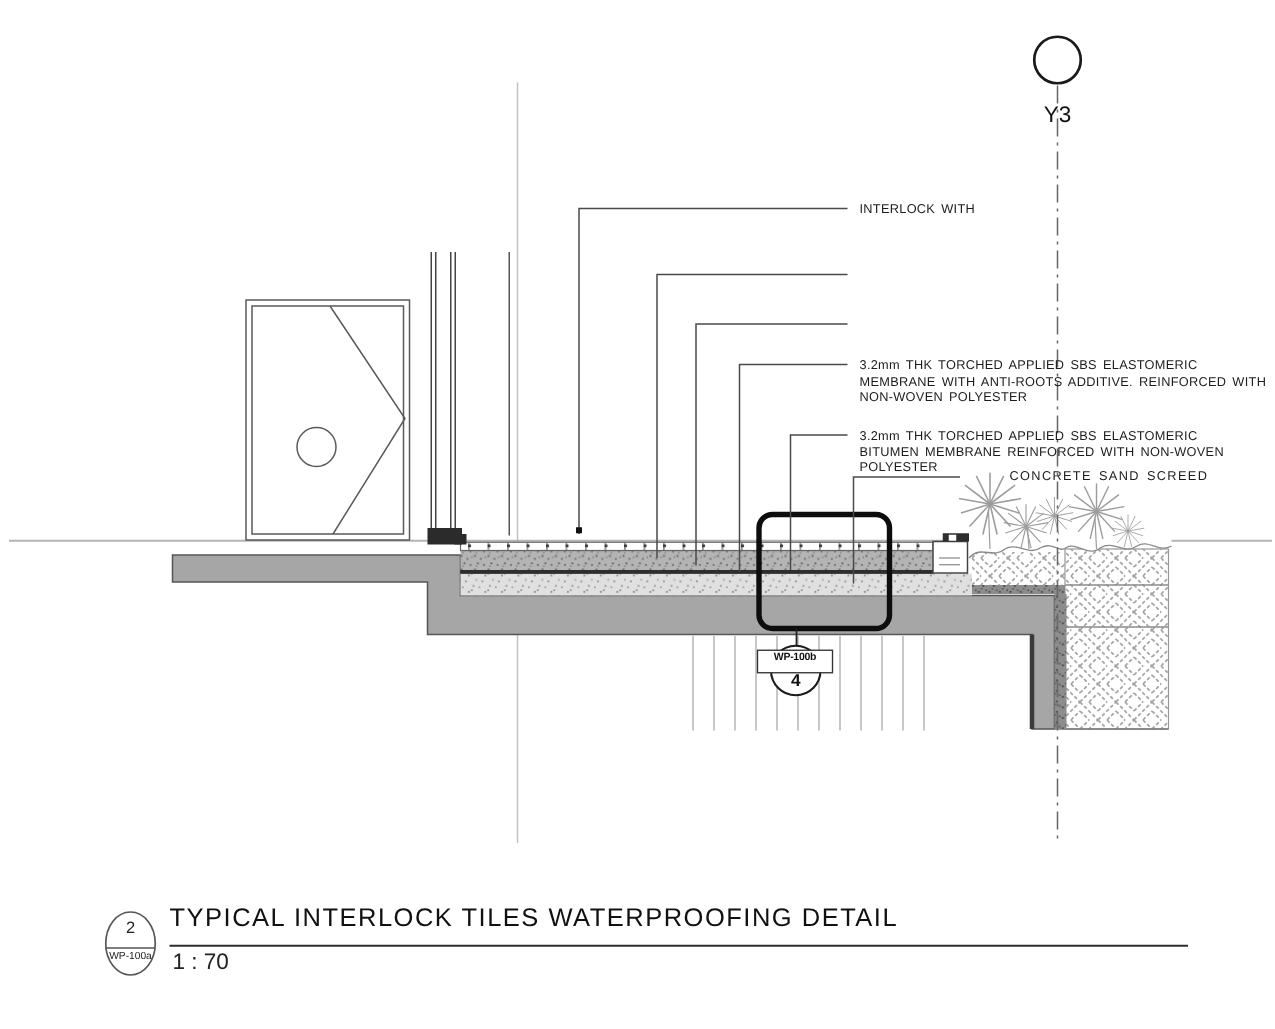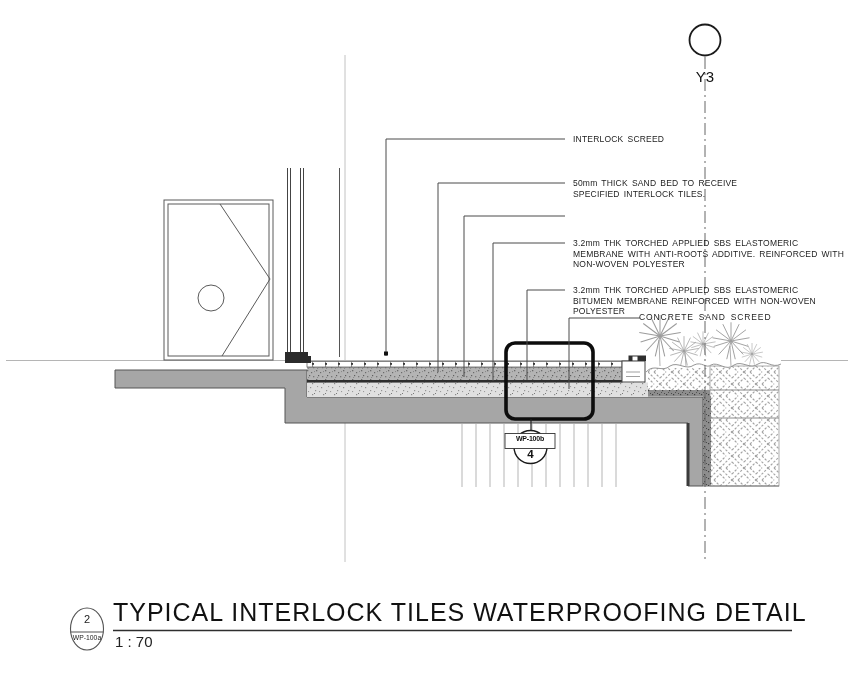--- a/index.html
+++ b/index.html
@@ -9,21 +9,21 @@
   .ann{position:absolute;font-size:8.5px;line-height:10.5px;color:#1c1c1c;
        white-space:pre-line;letter-spacing:.2px;word-spacing:1.5px;}
   .ctr{text-align:center;}
   #y3-label{position:absolute;left:689px;top:32px;width:32px;font-size:15px;color:#111;margin-top:36px;}
   #callout-ref{position:absolute;left:505px;top:435px;width:50px;font-size:7px;
                font-weight:600;color:#111;letter-spacing:-.2px;}
   #callout-num{position:absolute;left:514px;top:448px;width:33px;font-size:11.5px;
                font-weight:bold;color:#111;}
   #tb-num{position:absolute;left:70px;top:613px;width:34px;font-size:11px;color:#222;}
   #tb-sheet{position:absolute;left:66px;top:634px;width:42px;font-size:6.8px;color:#222;}
-  #tb-title{position:absolute;left:113px;top:599px;font-size:25px;line-height:26px;
+  #tb-title{position:absolute;left:113px;top:599px;font-size:17px;line-height:26px;
             letter-spacing:1px;color:#111;}
   #tb-scale{position:absolute;left:115px;top:633px;font-size:15px;color:#222;}
 </style>
 </head>
 <body>
 
 <div id="stage">
 
 <svg id="linework" width="850" height="686" viewBox="0 0 850 686">
   <defs>
@@ -187,30 +187,28 @@
 
   <g fill="none" stroke="#555" stroke-width="1.1">
     <ellipse cx="87" cy="629" rx="16.5" ry="21"></ellipse>
     <line x1="70.5" y1="632" x2="103.5" y2="632"></line>
   </g>
   <line x1="113" y1="630.5" x2="792" y2="630.5" stroke="#2e2e2e" stroke-width="1.4"></line>
 </svg>
 
 <div id="y3-label" class="ctr">Y3</div>
 
-<div class="ann" style="left:573px;top:134px;">INTERLOCK SCREED</div>
-<div class="ann" style="left:573px;top:178px;">50mm THICK SAND BED TO RECEIVE
-SPECIFIED INTERLOCK TILES.</div>
+<div class="ann" style="left:573px;top:134px;">INTERLOCK WITH</div>
 <div class="ann" style="left:573px;top:238px;">3.2mm THK TORCHED APPLIED SBS ELASTOMERIC
 MEMBRANE WITH ANTI-ROOTS ADDITIVE. REINFORCED WITH
 NON-WOVEN POLYESTER</div>
 <div class="ann" style="left:573px;top:285px;">3.2mm THK TORCHED APPLIED SBS ELASTOMERIC
 BITUMEN MEMBRANE REINFORCED WITH NON-WOVEN
 POLYESTER</div>
-<div class="ann" style="left:639px;top:312px;letter-spacing:.9px;text-align:right;">CONCRETE SAND SCREED</div>
+<div class="ann" style="left:673px;top:312px;letter-spacing:.9px;text-align:right;">CONCRETE SAND SCREED</div>
 
 <div id="callout-ref" class="ctr">WP-100b</div>
 <div id="callout-num" class="ctr">4</div>
 
 <div id="tb-num" class="ctr">2</div>
 <div id="tb-sheet" class="ctr">WP-100a</div>
 <div id="tb-title">TYPICAL INTERLOCK TILES WATERPROOFING DETAIL</div>
 <div id="tb-scale">1 : 70</div>
 
 </div>

